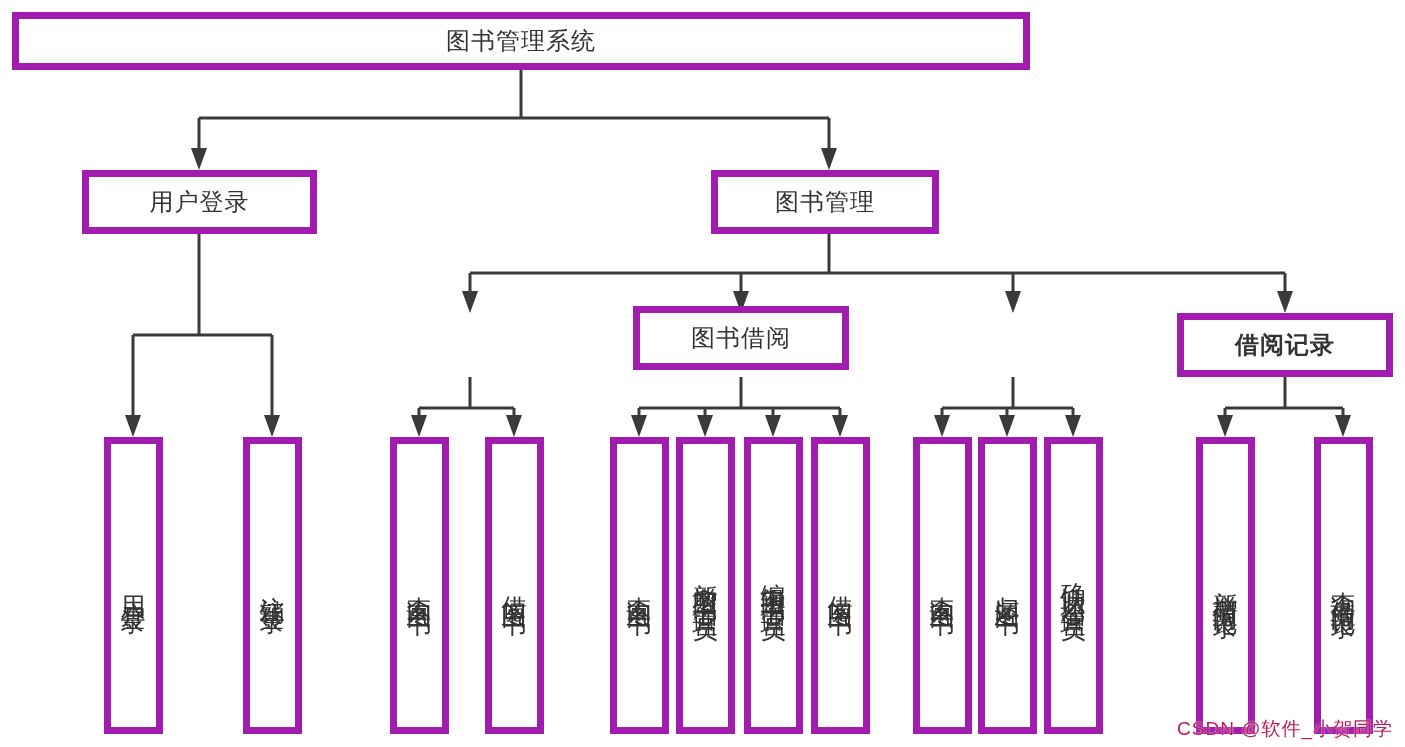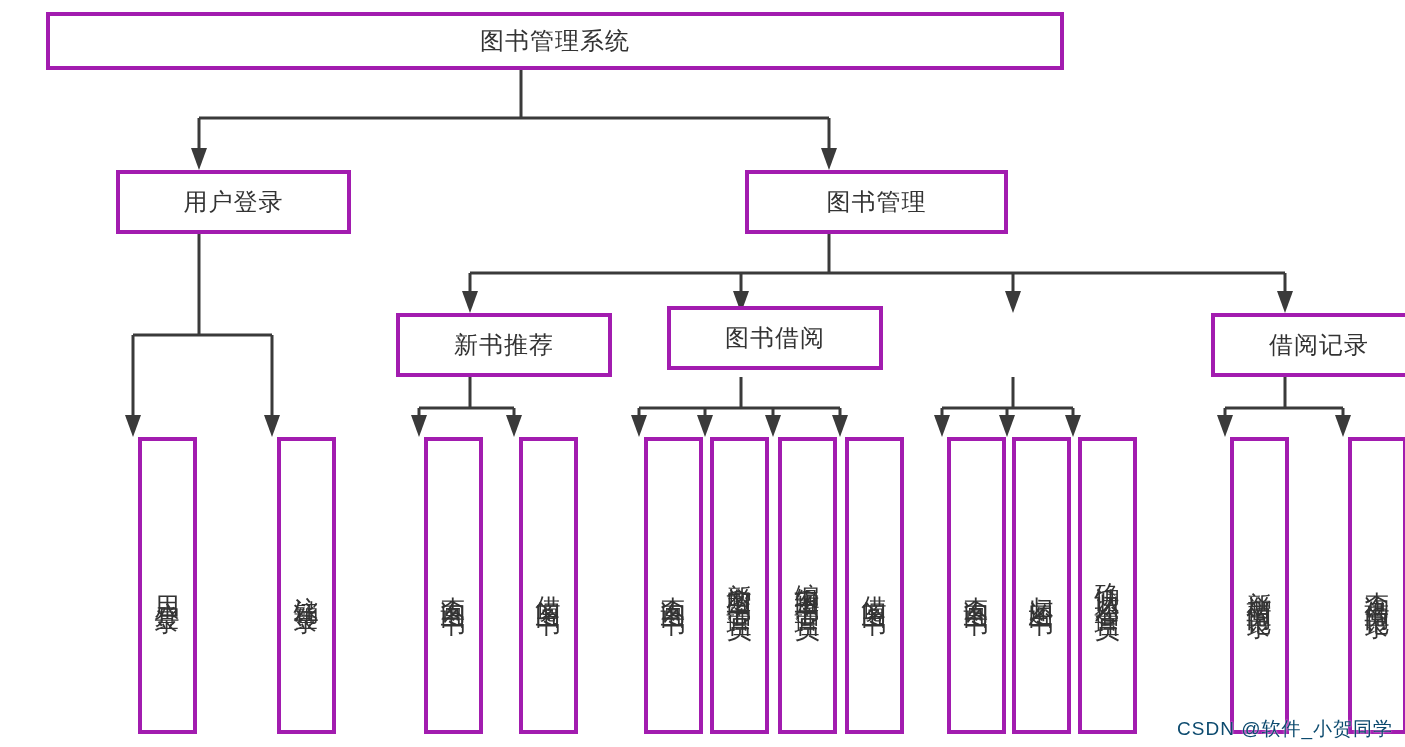--- a/index.html
+++ b/index.html
@@ -13,44 +13,43 @@
   }
   svg.connectors {
     position: absolute;
     left: 0; top: 0;
     width: 1405px; height: 747px;
     pointer-events: none;
   }
   .node {
     position: absolute;
     box-sizing: border-box;
-    border: 4px solid #a21caf;
+    border: 7px solid #a21caf;
     background: #ffffff;
     display: flex;
     align-items: center;
     justify-content: center;
     color: #333333;
-    margin-left: 34px;
   }
   .h-node { font-size: 24px; letter-spacing: 1px; white-space: nowrap; }
   .leaf { width: 59px; height: 297px; top: 437px; }
   .leaf .v {
     writing-mode: vertical-lr;
     text-orientation: mixed;
     font-size: 25px;
     line-height: 1.2;
     letter-spacing: 5px;
     color: #333333;
   }
   .watermark {
     position: absolute;
     right: 12px;
     bottom: 5px;
     font-size: 19px;
-    color: #0c4a6e;
+    color: #be185d;
     letter-spacing: 1px;
     white-space: nowrap;
     text-shadow: 0 0 2px #ffffff;
   }
 </style>
 </head>
 <body>
 
 <div class="canvas">
 
@@ -83,25 +82,24 @@
       <polygon points="999,415 1015,415 1007,437"></polygon>
       <polygon points="1065,415 1081,415 1073,437"></polygon>
       <polygon points="1217,415 1233,415 1225,437"></polygon>
       <polygon points="1335,415 1351,415 1343,437"></polygon>
     </g>
   </svg>
 
   <div class="node h-node" style="left:12px; top:12px; width:1018px; height:58px;">图书管理系统</div>
 
   <div class="node h-node" style="left:82px; top:170px; width:235px; height:64px;">用户登录</div>
-  <div class="node h-node" style="left:711px; top:170px; width:263px; height:64px;">图书管理</div>
+  <div class="node h-node" style="left:711px; top:170px; width:228px; height:64px;">图书管理</div>
 
-  <div class="node h-node" style="left:362px; top:313px; width:216px; height:64px;">新书推荐</div>
   <div class="node h-node" style="left:633px; top:306px; width:216px; height:64px;">图书借阅</div>
-  <div class="node h-node" style="left:1177px; top:313px; width:216px; height:64px;">借阅记录</div>
+  <div class="node h-node" style="left:1177px; top:313px; width:216px; height:64px;font-weight:bold;">借阅记录</div>
 
   <div class="node leaf" style="left:104px;">
     <span class="v">用户登录</span>
   </div>
   <div class="node leaf" style="left:243px;">
     <span class="v">注销登录</span>
   </div>
 
   <div class="node leaf" style="left:390px;">
     <span class="v">查询图书</span>

